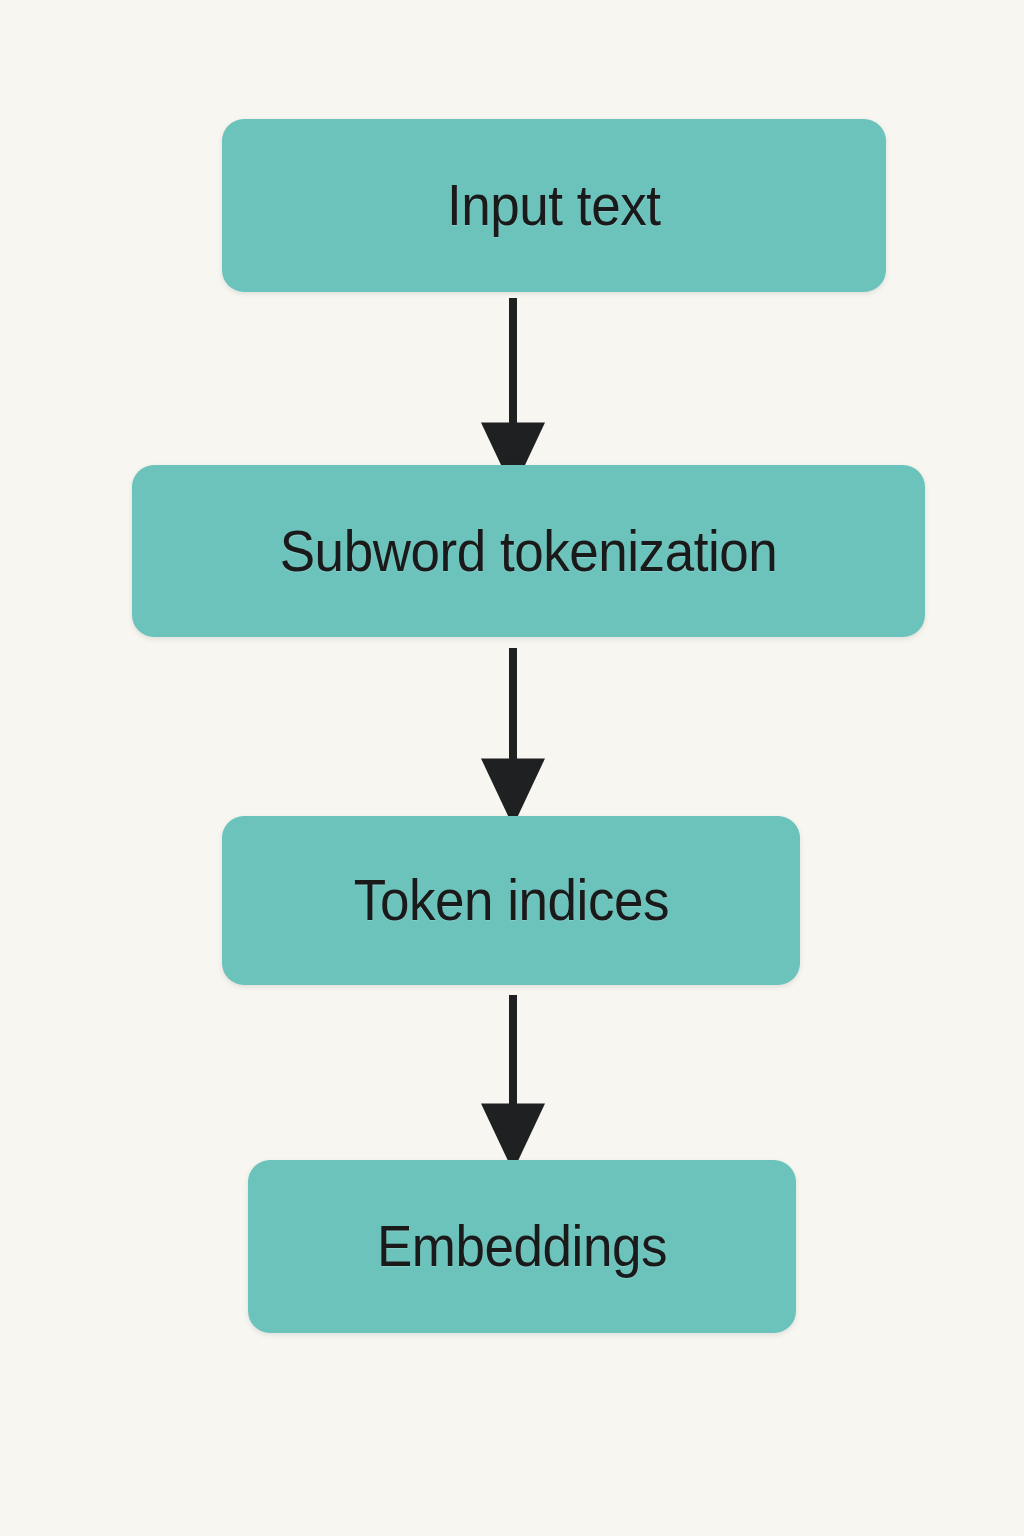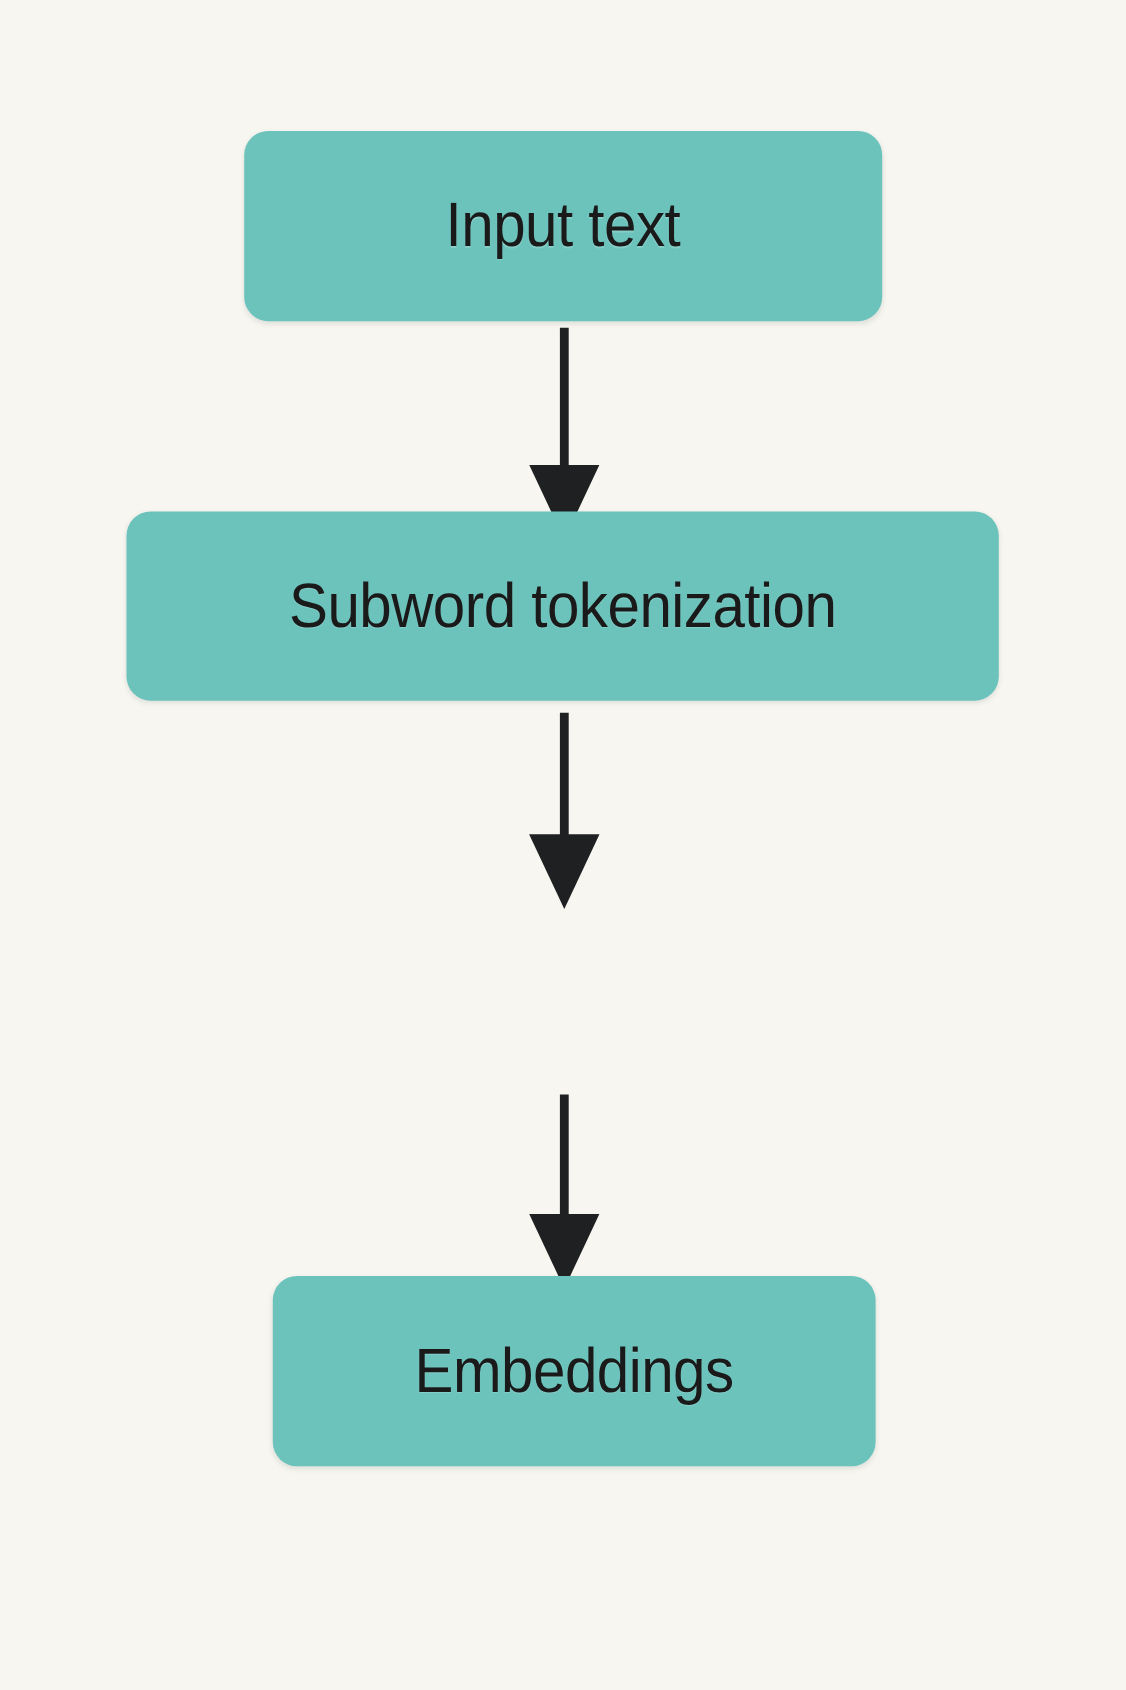--- a/index.html
+++ b/index.html
@@ -40,22 +40,22 @@
     font-size: 57px;
     font-weight: 400;
     letter-spacing: -0.5px;
     line-height: 1;
     white-space: nowrap;
     transform: scaleX(0.93);
     text-shadow: 0 1px 1px rgba(255, 255, 255, 0.20);
   }
 
   
-  #node-input-text        { left: 222px; top: 119px;  width: 580px; height: 173px; }
-  #node-subword-tokenization { left: 115px; top: 465px;  width: 793px; height: 172px; }
+  #node-input-text        { left: 222px; top: 119px;  width: 664px; height: 173px; }
+  #node-subword-tokenization { left: 132px; top: 465px;  width: 793px; height: 172px; }
   #node-token-indices     { left: 222px; top: 816px;  width: 578px; height: 169px; }
   #node-embeddings        { left: 248px; top: 1160px; width: 548px; height: 173px; }
 
   
   .connector {
     position: absolute;
     left: 0;
     top: 0;
     width: 1024px;
     height: 1536px;
@@ -89,18 +89,21 @@
   </svg>
 
   <div class="node" id="node-input-text">
     <span class="node-label">Input text</span>
   </div>
 
   <div class="node" id="node-subword-tokenization">
     <span class="node-label">Subword tokenization</span>
   </div>
 
+  <div class="node" id="node-token-indices">
+    <span class="node-label">Token indices</span>
+  </div>
 
   <div class="node" id="node-embeddings">
     <span class="node-label">Embeddings</span>
   </div>
 
 </div>
 
 </body></html>

